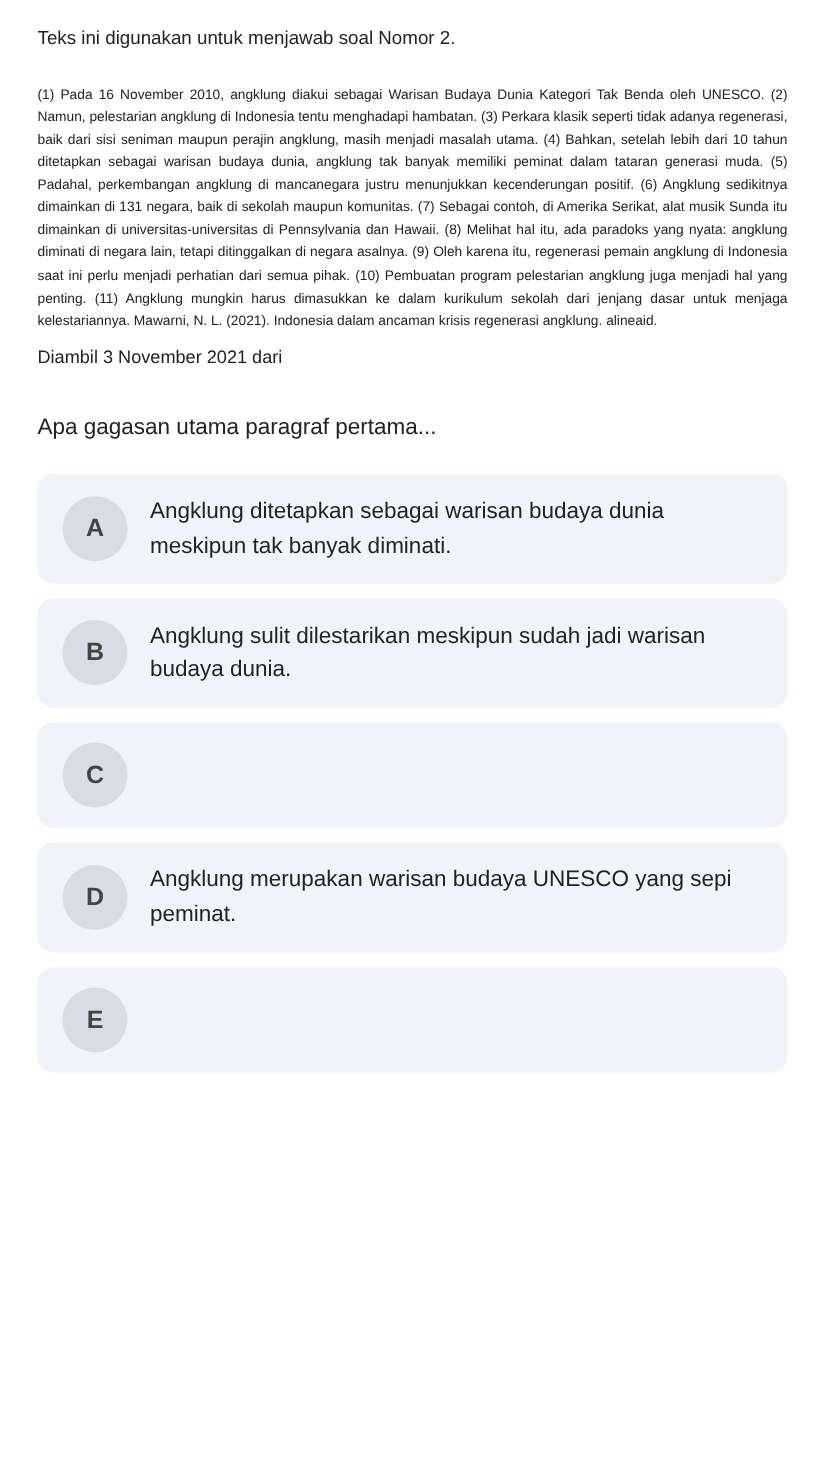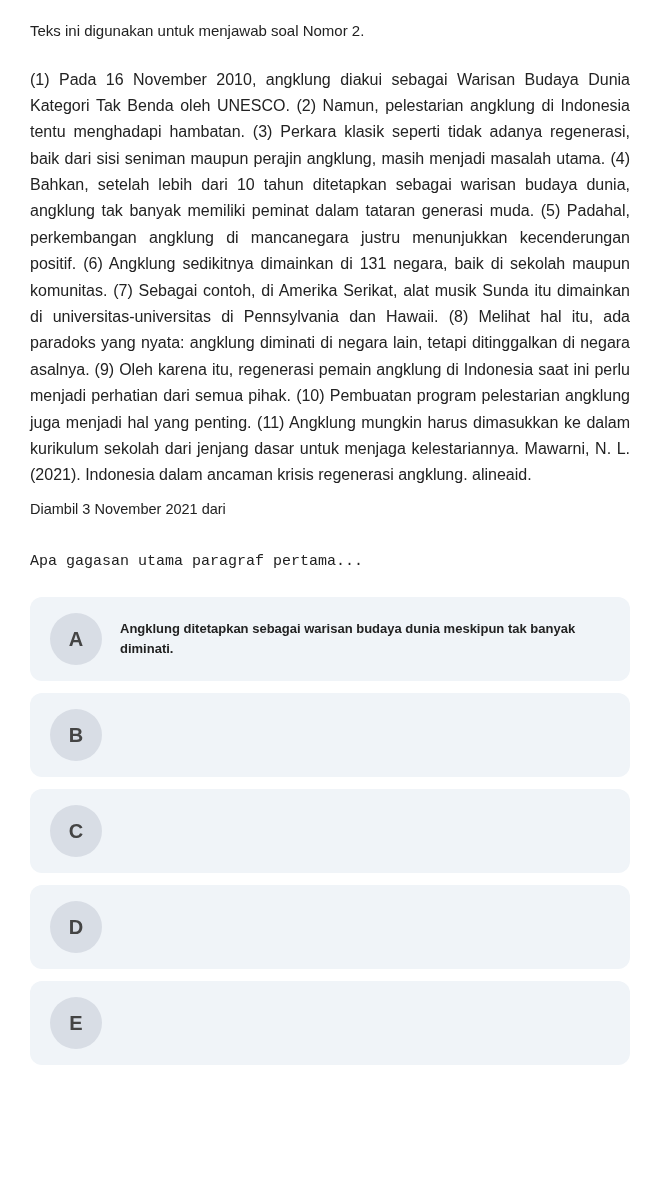--- a/index.html
+++ b/index.html
@@ -19,38 +19,37 @@
       line-height: 1.5;
     }
 
     .text-label {
       font-weight: normal;
       font-size: 15px;
       margin-bottom: 16px;
     }
 
     .passage {
-      font-size: 16px;
+      font-size: 11px;
       line-height: 1.65;
       text-align: justify;
       margin-bottom: 10px;
       margin-top: 24px;
     }
 
     .source-line {
       font-size: 14.5px;
       margin-top: 0;
       margin-bottom: 30px;
     }
 
     .question-text {
-      font-size: 15px;
+      font-size: 18px;
       margin-bottom: 24px;
       color: #222;
-      font-family: Liberation Mono, monospace;
     }
 
     .options-container {
       display: flex;
       flex-direction: column;
       gap: 12px;
     }
 
     .option-card {
       display: flex;
@@ -70,47 +69,48 @@
       background-color: #d8dde5;
       display: flex;
       align-items: center;
       justify-content: center;
       font-size: 20px;
       font-weight: bold;
       color: #444;
     }
 
     .option-text {
-      font-size: 13px;
+      font-size: 18px;
       line-height: 1.55;
       color: #222;
-      font-weight: bold;
     }
   </style>
 </head>
 <body>
 
 <p class="text-label">Teks ini digunakan untuk menjawab soal Nomor 2.</p>
 
 <p class="passage">(1) Pada 16 November 2010, angklung diakui sebagai Warisan Budaya Dunia Kategori Tak Benda oleh UNESCO. (2) Namun, pelestarian angklung di Indonesia tentu menghadapi hambatan. (3) Perkara klasik seperti tidak adanya regenerasi, baik dari sisi seniman maupun perajin angklung, masih menjadi masalah utama. (4) Bahkan, setelah lebih dari 10 tahun ditetapkan sebagai warisan budaya dunia, angklung tak banyak memiliki peminat dalam tataran generasi muda. (5) Padahal, perkembangan angklung di mancanegara justru menunjukkan kecenderungan positif. (6) Angklung sedikitnya dimainkan di 131 negara, baik di sekolah maupun komunitas. (7) Sebagai contoh, di Amerika Serikat, alat musik Sunda itu dimainkan di universitas-universitas di Pennsylvania dan Hawaii. (8) Melihat hal itu, ada paradoks yang nyata: angklung diminati di negara lain, tetapi ditinggalkan di negara asalnya. (9) Oleh karena itu, regenerasi pemain angklung di Indonesia saat ini perlu menjadi perhatian dari semua pihak. (10) Pembuatan program pelestarian angklung juga menjadi hal yang penting. (11) Angklung mungkin harus dimasukkan ke dalam kurikulum sekolah dari jenjang dasar untuk menjaga kelestariannya. Mawarni, N. L. (2021). Indonesia dalam ancaman krisis regenerasi angklung. alineaid.</p>
 
 <p class="source-line">Diambil    3    November    2021    dari</p>
 
 <p class="question-text">Apa gagasan utama paragraf pertama...</p>
 
 <div class="options-container">
 <div class="option-card">
       <div class="option-letter">A</div>
       <div class="option-text">Angklung ditetapkan sebagai warisan budaya dunia meskipun tak banyak diminati.</div>
     </div>
     <div class="option-card">
       <div class="option-letter">B</div>
+      <div class="option-text">Angklung sulit dilestarikan meskipun sudah jadi warisan budaya dunia.</div>
     </div>
     <div class="option-card">
       <div class="option-letter">C</div>
     </div>
     <div class="option-card">
       <div class="option-letter">D</div>
+      <div class="option-text">Angklung merupakan warisan budaya UNESCO yang sepi peminat.</div>
     </div>
     <div class="option-card">
       <div class="option-letter">E</div>
     </div>
   </div>
 
 </body></html>

